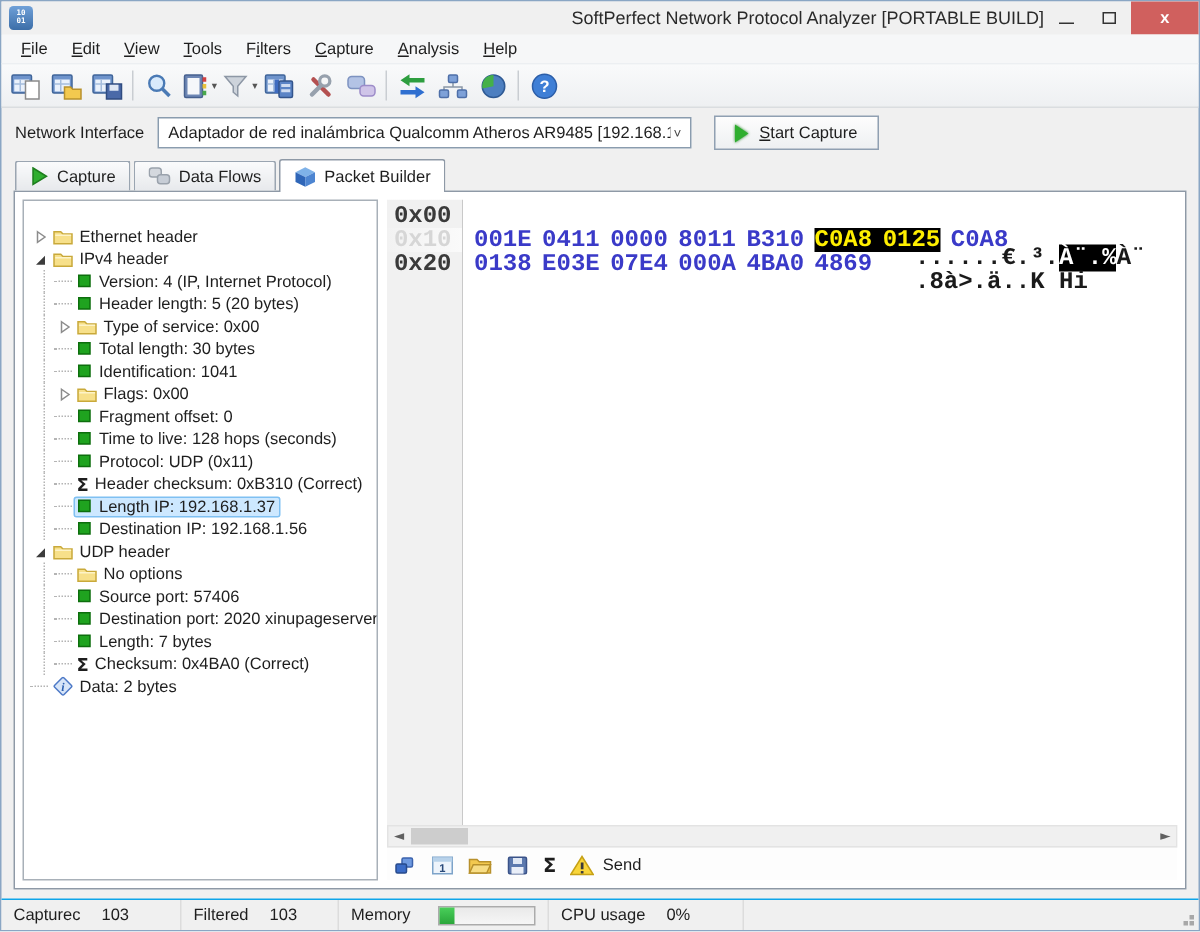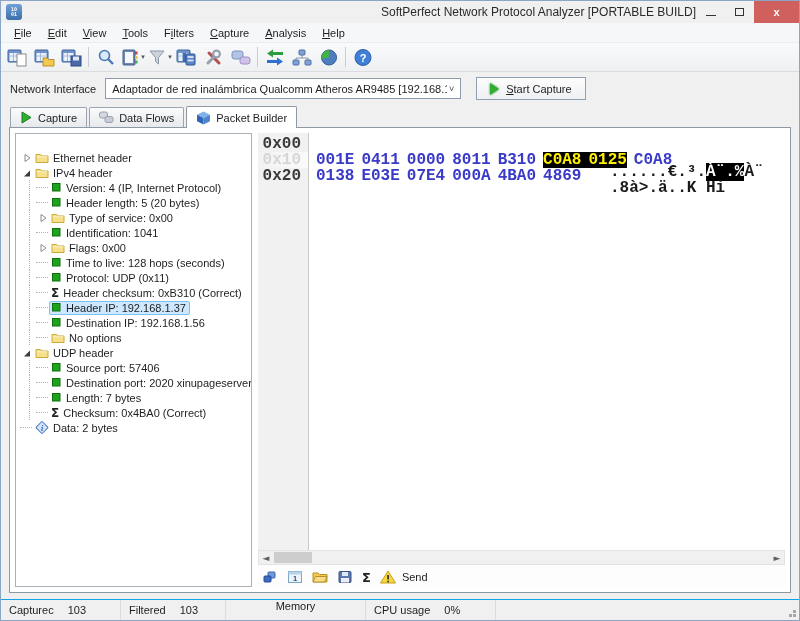--- a/index.html
+++ b/index.html
@@ -376,20 +376,32 @@
         </div>
         <div class="trow">
           <span class="guide"></span>
           <span class="hdash"></span>
           <span class="titem">
             <span class="ticn">
               <svg width="11" height="11" viewBox="0 0 11 11" xmlns="http://www.w3.org/2000/svg">
                 <rect x="1.5" y="1.5" width="7.5" height="7.5" fill="#1fa31f" stroke="#0d6e0d"></rect>
               </svg>
             </span>
+            <span>Total length: 30 bytes</span>
+          </span>
+        </div>
+        <div class="trow">
+          <span class="guide"></span>
+          <span class="hdash"></span>
+          <span class="titem">
+            <span class="ticn">
+              <svg width="11" height="11" viewBox="0 0 11 11" xmlns="http://www.w3.org/2000/svg">
+                <rect x="1.5" y="1.5" width="7.5" height="7.5" fill="#1fa31f" stroke="#0d6e0d"></rect>
+              </svg>
+            </span>
             <span>Identification: 1041</span>
           </span>
         </div>
         <div class="trow">
           <span class="guide"></span>
           <span class="expander">
             <svg width="12" height="12" viewBox="0 0 12 12" xmlns="http://www.w3.org/2000/svg">
               <polygon points="4,2.5 9,6 4,9.5" fill="#fff" stroke="#8c8c8c"></polygon>
             </svg>
           </span>
@@ -405,20 +417,32 @@
         </div>
         <div class="trow">
           <span class="guide"></span>
           <span class="hdash"></span>
           <span class="titem">
             <span class="ticn">
               <svg width="11" height="11" viewBox="0 0 11 11" xmlns="http://www.w3.org/2000/svg">
                 <rect x="1.5" y="1.5" width="7.5" height="7.5" fill="#1fa31f" stroke="#0d6e0d"></rect>
               </svg>
             </span>
+            <span>Fragment offset: 0</span>
+          </span>
+        </div>
+        <div class="trow">
+          <span class="guide"></span>
+          <span class="hdash"></span>
+          <span class="titem">
+            <span class="ticn">
+              <svg width="11" height="11" viewBox="0 0 11 11" xmlns="http://www.w3.org/2000/svg">
+                <rect x="1.5" y="1.5" width="7.5" height="7.5" fill="#1fa31f" stroke="#0d6e0d"></rect>
+              </svg>
+            </span>
             <span>Time to live: 128 hops (seconds)</span>
           </span>
         </div>
         <div class="trow">
           <span class="guide"></span>
           <span class="hdash"></span>
           <span class="titem">
             <span class="ticn">
               <svg width="11" height="11" viewBox="0 0 11 11" xmlns="http://www.w3.org/2000/svg">
                 <rect x="1.5" y="1.5" width="7.5" height="7.5" fill="#1fa31f" stroke="#0d6e0d"></rect>
@@ -439,62 +463,62 @@
         </div>
         <div class="trow">
           <span class="guide"></span>
           <span class="hdash"></span>
           <span class="titem selected">
             <span class="ticn">
               <svg width="11" height="11" viewBox="0 0 11 11" xmlns="http://www.w3.org/2000/svg">
                 <rect x="1.5" y="1.5" width="7.5" height="7.5" fill="#1fa31f" stroke="#0d6e0d"></rect>
               </svg>
             </span>
-            <span>Header IP: 192.168.1.37</span>
+            <span>Length IP: 192.168.1.37</span>
           </span>
         </div>
         <div class="trow">
           <span class="guide"></span>
           <span class="hdash"></span>
           <span class="titem">
             <span class="ticn">
               <svg width="11" height="11" viewBox="0 0 11 11" xmlns="http://www.w3.org/2000/svg">
                 <rect x="1.5" y="1.5" width="7.5" height="7.5" fill="#1fa31f" stroke="#0d6e0d"></rect>
               </svg>
             </span>
             <span>Destination IP: 192.168.1.56</span>
           </span>
         </div>
         <div class="trow">
-          <span class="guide"></span>
-          <span class="hdash"></span>
+          <span class="expander">
+            <svg width="12" height="12" viewBox="0 0 12 12" xmlns="http://www.w3.org/2000/svg">
+              <polygon points="9,3.5 9,9.5 3,9.5" fill="#3c3c3c"></polygon>
+            </svg>
+          </span>
           <span class="titem">
             <span class="ticn">
               <svg width="14" height="12" viewBox="0 0 14 12" xmlns="http://www.w3.org/2000/svg">
                 <path d="M1 2.5 h4.5 l1.5 1.5 H13 V10.5 H1 Z" fill="#f7e08a" stroke="#c9a93a"></path>
                 <path d="M1.8 4.8 H12.4" stroke="#fdf3c8"></path>
               </svg>
             </span>
-            <span>No options</span>
-          </span>
-        </div>
-        <div class="trow">
-          <span class="expander">
-            <svg width="12" height="12" viewBox="0 0 12 12" xmlns="http://www.w3.org/2000/svg">
-              <polygon points="9,3.5 9,9.5 3,9.5" fill="#3c3c3c"></polygon>
-            </svg>
-          </span>
+            <span>UDP header</span>
+          </span>
+        </div>
+        <div class="trow">
+          <span class="guide"></span>
+          <span class="hdash"></span>
           <span class="titem">
             <span class="ticn">
               <svg width="14" height="12" viewBox="0 0 14 12" xmlns="http://www.w3.org/2000/svg">
                 <path d="M1 2.5 h4.5 l1.5 1.5 H13 V10.5 H1 Z" fill="#f7e08a" stroke="#c9a93a"></path>
                 <path d="M1.8 4.8 H12.4" stroke="#fdf3c8"></path>
               </svg>
             </span>
-            <span>UDP header</span>
+            <span>No options</span>
           </span>
         </div>
         <div class="trow">
           <span class="guide"></span>
           <span class="hdash"></span>
           <span class="titem">
             <span class="ticn">
               <svg width="11" height="11" viewBox="0 0 11 11" xmlns="http://www.w3.org/2000/svg">
                 <rect x="1.5" y="1.5" width="7.5" height="7.5" fill="#1fa31f" stroke="#0d6e0d"></rect>
               </svg>
@@ -617,21 +641,21 @@
 
   <div class="statusbar" id="statusbar">
     <div class="spanel" style="width: 120px;">
         <span>Capturec</span>
         <span>103</span>
       </div>
       <div class="spanel" style="width: 105px;">
         <span>Filtered</span>
         <span>103</span>
       </div>
-      <div class="spanel" style="width: 140px; flex-direction: column;">
+      <div class="spanel" style="width: 140px;">
         <span>Memory</span>
         <span class="membar">
           <span class="memfill" style="width:17%;display:block"></span>
         </span>
       </div>
       <div class="spanel" style="width: 130px;">
         <span>CPU usage</span>
         <span>0%</span>
       </div>
       <div class="grip"></div>

